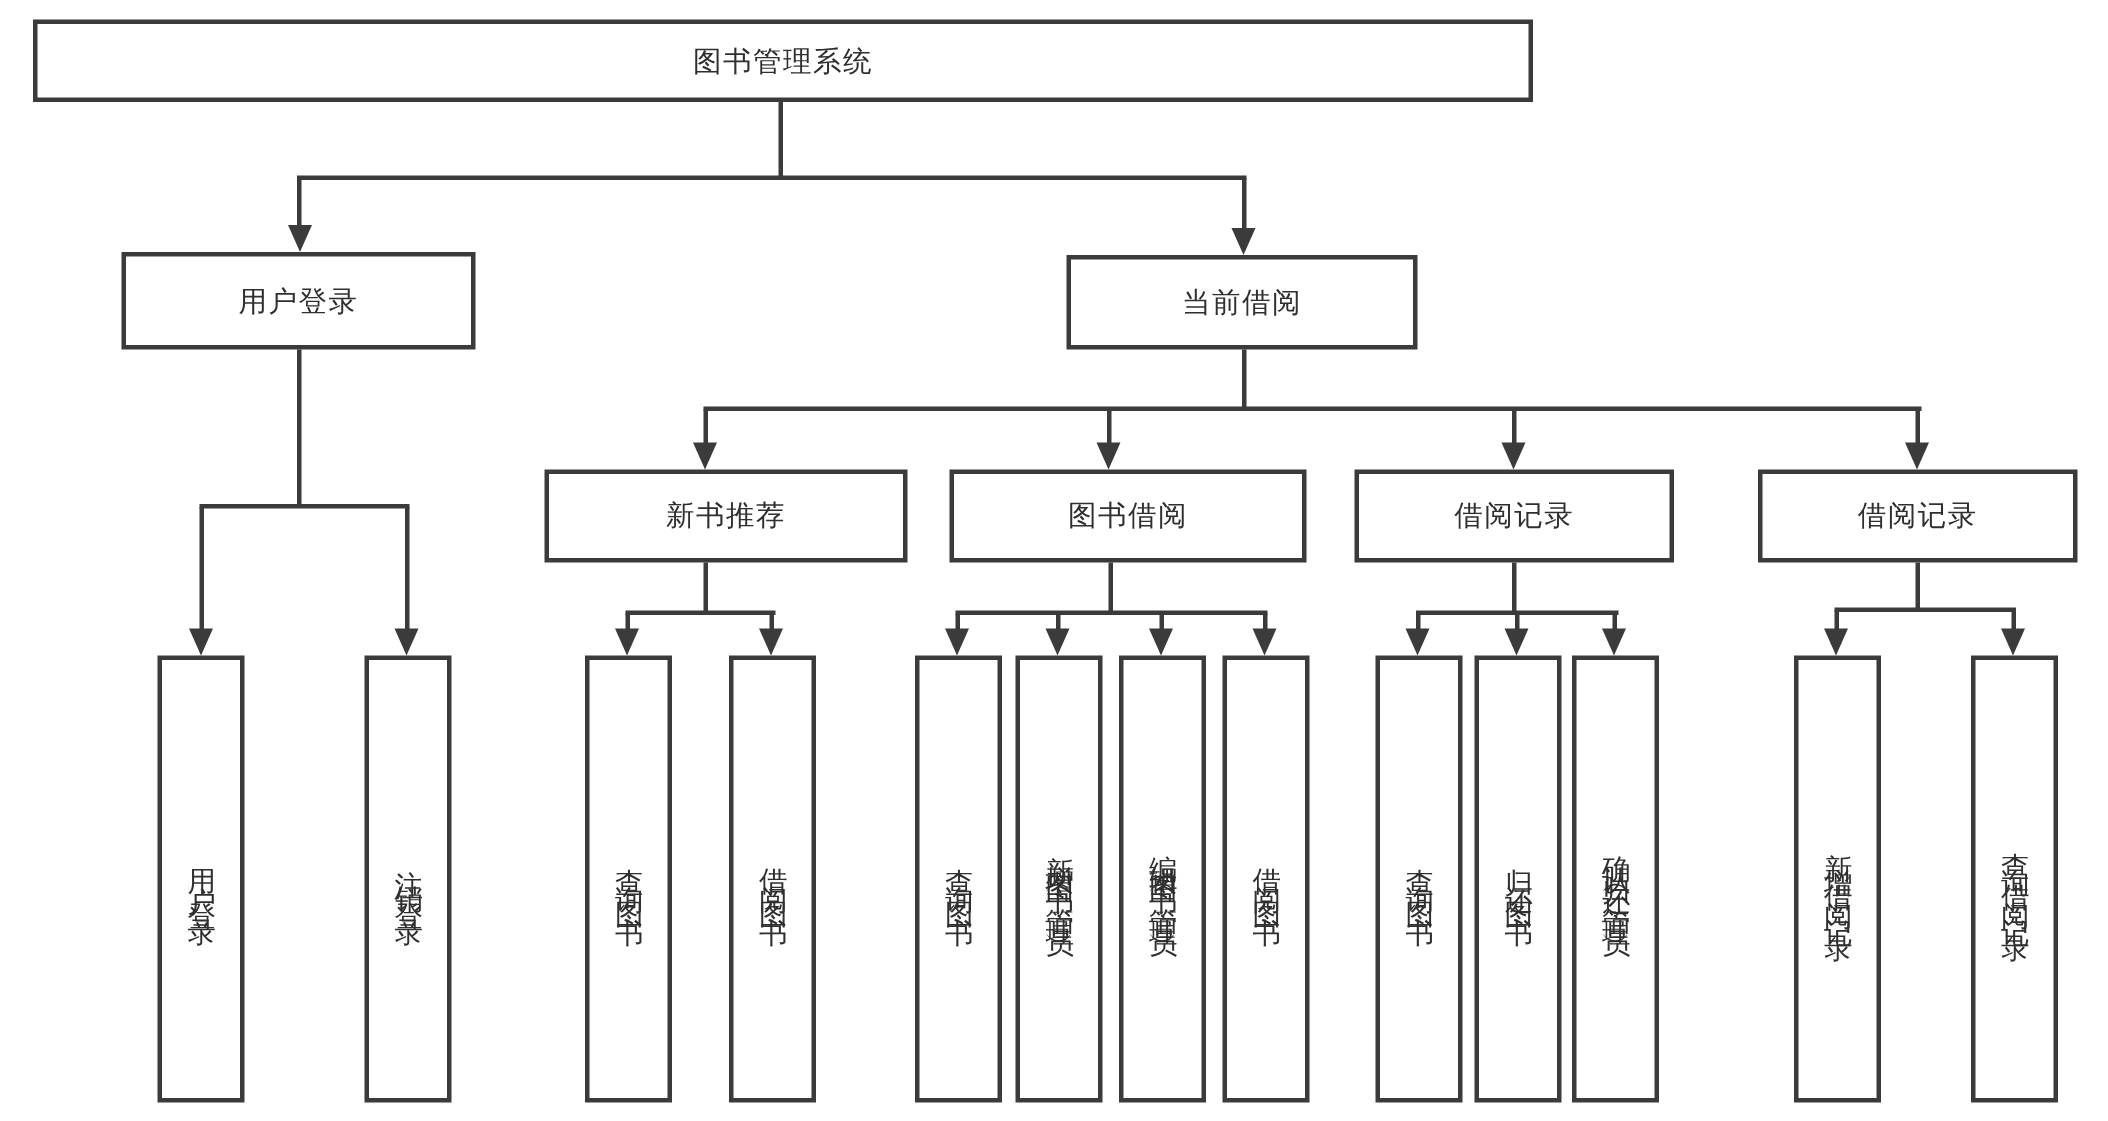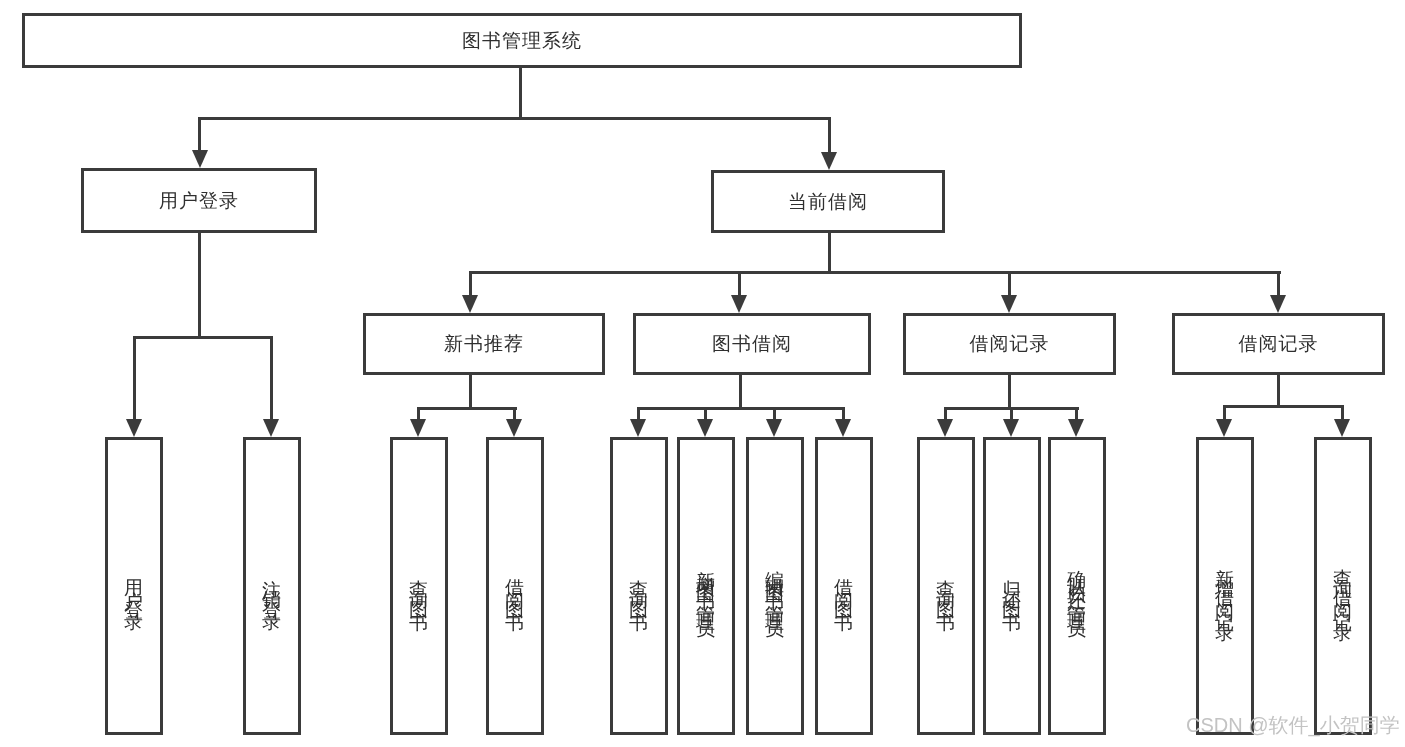--- a/index.html
+++ b/index.html
@@ -185,15 +185,14 @@
   <div class="line" style="left:1075px;top:409px;width:3px;height:11px"></div>
   <div class="arrow" style="left:1068px;top:419px"></div>
 
   <div class="line" style="left:1277px;top:373px;width:3px;height:34px"></div>
   <div class="line" style="left:1223px;top:405px;width:121px;height:3px"></div>
   <div class="line" style="left:1223px;top:407px;width:3px;height:13px"></div>
   <div class="arrow" style="left:1216px;top:419px"></div>
   <div class="line" style="left:1341px;top:407px;width:3px;height:13px"></div>
   <div class="arrow" style="left:1334px;top:419px"></div>
 
-  <div class="watermark">CSDN @软件_小贺同学</div>
 
 </div>
 
 </body></html>

